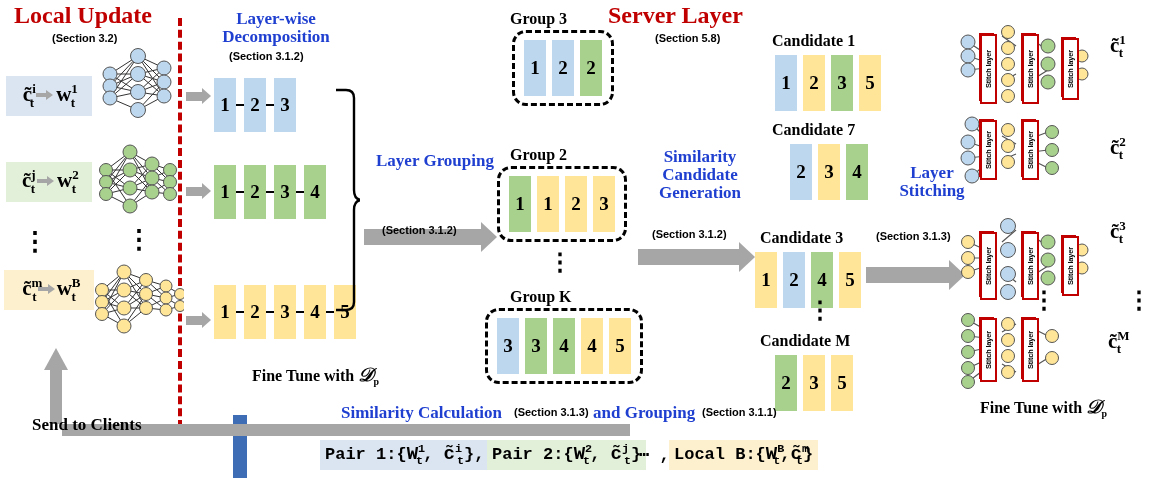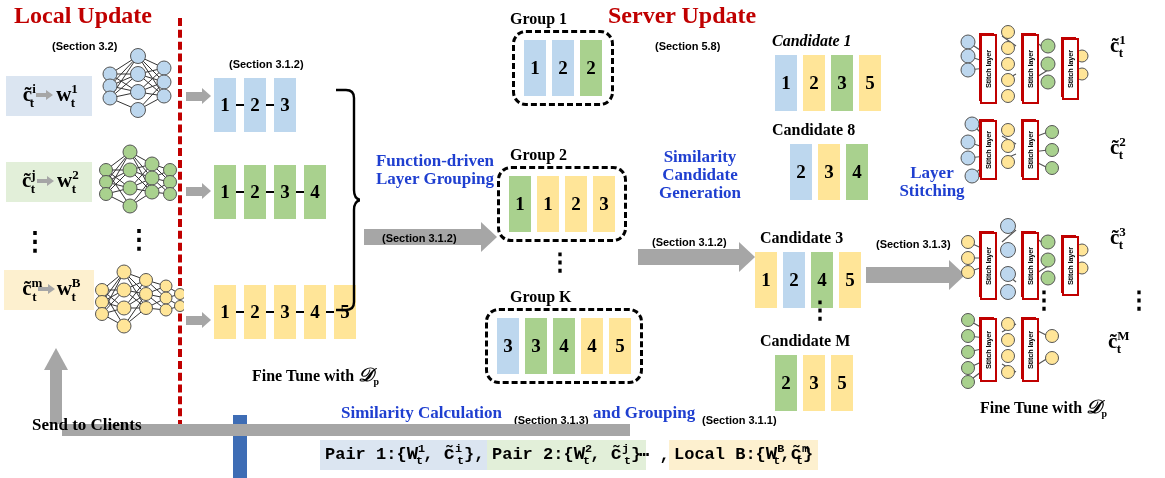--- a/index.html
+++ b/index.html
@@ -2,21 +2,21 @@
 <html><head>
 <meta charset="utf-8">
 <style>
   html,body{margin:0;padding:0;background:#fff;}
   body{width:1165px;height:478px;position:relative;overflow:hidden;
        font-family:"Liberation Serif",serif;color:#000;}
   .abs{position:absolute;}
   
   .title-red{color:#c00000;font-weight:bold;font-size:24px;font-family:"Liberation Serif",serif;white-space:nowrap;}
   .title-blue{color:#1f3fd0;font-weight:bold;font-size:17px;line-height:18px;font-family:"Liberation Serif",serif;text-align:center;white-space:nowrap;}
-  .sec{font-family:"Liberation Sans",sans-serif;font-weight:bold;font-size:11px;color:#000;white-space:nowrap;margin-top:8px;}
+  .sec{font-family:"Liberation Sans",sans-serif;font-weight:bold;font-size:11px;color:#000;white-space:nowrap;}
   .grp-label{font-weight:bold;font-size:16px;font-family:"Liberation Serif",serif;white-space:nowrap;}
   .mathlbl{font-family:"Liberation Serif",serif;font-weight:bold;font-size:21px;white-space:nowrap;}
   .blk{font-weight:bold;font-size:16px;font-family:"Liberation Serif",serif;white-space:nowrap;}
   .dots-v{font-weight:bold;font-size:20px;letter-spacing:0;line-height:8px;}
   
   .divider{border-left:4px dashed #c00000;height:410px;}
   
   .clientbox{display:flex;align-items:center;justify-content:center;padding:2px 6px;box-sizing:border-box;}
   .cb-blue{background:#dbe5f1;}
   .cb-green{background:#e2efd9;}
@@ -59,24 +59,26 @@
              writing-mode:vertical-rl;transform:rotate(180deg);white-space:nowrap;letter-spacing:-0.2px;}
   sub{font-size:0.62em;}
   sup{font-size:0.62em;}
 </style>
 </head>
 <body>
 
 <div class="abs title-red" style="left:14px;top:2px;">Local Update</div>
 <div class="abs sec" style="left:52px;top:32px;">(Section 3.2)</div>
 
-<div class="abs title-red" style="left:608px;top:2px;">Server Update</div>
+<div class="abs title-red" style="left:608px;top:2px;">Server Layer</div>
 <div class="abs sec" style="left:655px;top:32px;">(Section 5.8)</div>
 
 <div class="abs title-blue" style="left:211px;top:10px;width:130px;">
+  <div>Layer-wise</div>
+  <div>Decomposition</div>
 </div>
 <div class="abs sec" style="left:229px;top:50px;">(Section 3.1.2)</div>
 
 <div class="abs divider" style="left:178px;top:18px;"></div>
 
 <div class="abs clientbox cb-blue" style="left:6px;top:76px;width:86px;height:40px;">
   <span class="mathlbl">c̃<sup>i</sup><sub style="margin-left:-6px">t</sub></span>
   <span style="display:inline-block;width:18px;margin:0 2px;">
     <svg width="18" height="12" viewBox="0 0 18 12">
         <path d="M0 4h10V1l7 5-7 5V8H0z" fill="#a6a6a6"></path>
@@ -212,27 +214,26 @@
   <div class="bar y">5</div>
 </div>
 
 <div class="abs" style="left:334px;top:88px;">
 <svg width="26" height="226" viewBox="0 0 26 226">
   <path d="M2 2 h10 q8 0 8 8 v92 q0 10 8 10 q-8 0 -8 10 v92 q0 8 -8 8 h-10" fill="none" stroke="#000" stroke-width="2.4"></path>
 </svg>
 </div>
 
 <div class="abs title-blue" style="left:360px;top:152px;width:150px;">
-  <div>Function-driven</div>
   <div>Layer Grouping</div>
 </div>
 <div class="abs garrow" style="left:364px;top:202px;width:118px;"></div>
 <div class="abs sec" style="left:382px;top:224px;">(Section 3.1.2)</div>
 
-<div class="abs grp-label" style="left:510px;top:10px;">Group 1</div>
+<div class="abs grp-label" style="left:510px;top:10px;">Group 3</div>
 <div class="abs dashbox" style="left:512px;top:30px;">
   <div class="grprow">
     <div class="gbar b">1</div>
     <div class="gbar b">2</div>
     <div class="gbar g">2</div>
   </div>
 </div>
 
 <div class="abs grp-label" style="left:510px;top:146px;">Group 2</div>
 <div class="abs dashbox" style="left:497px;top:166px;">
@@ -258,29 +259,29 @@
 </div>
 
 <div class="abs title-blue" style="left:642px;top:148px;width:116px;">
   <div>Similarity</div>
   <div>Candidate</div>
   <div>Generation</div>
 </div>
 <div class="abs garrow" style="left:638px;top:206px;width:102px;"></div>
 <div class="abs sec" style="left:652px;top:228px;">(Section 3.1.2)</div>
 
-<div class="abs grp-label" style="left:772px;top:32px;font-style:italic;">Candidate 1</div>
+<div class="abs grp-label" style="left:772px;top:32px;">Candidate 1</div>
 <div class="abs grprow" style="left:775px;top:55px;">
   <div class="gbar b">1</div>
   <div class="gbar y">2</div>
   <div class="gbar g">3</div>
   <div class="gbar y">5</div>
 </div>
 
-<div class="abs grp-label" style="left:772px;top:121px;">Candidate 8</div>
+<div class="abs grp-label" style="left:772px;top:121px;">Candidate 7</div>
 <div class="abs grprow" style="left:790px;top:144px;">
   <div class="gbar b">2</div>
   <div class="gbar y">3</div>
   <div class="gbar g">4</div>
 </div>
 
 <div class="abs grp-label" style="left:760px;top:229px;">Candidate 3</div>
 <div class="abs grprow" style="left:755px;top:252px;">
   <div class="gbar y">1</div>
   <div class="gbar b">2</div>
@@ -421,21 +422,21 @@
 </div>
 <div class="abs stitchbox" style="left:980px;top:232px;width:13px;height:64px;">
   <span class="stitchtxt">Stitch layer</span>
 </div>
 <div class="abs stitchbox" style="left:1022px;top:232px;width:13px;height:64px;">
   <span class="stitchtxt">Stitch layer</span>
 </div>
 <div class="abs stitchbox" style="left:1062px;top:236px;width:13px;height:56px;">
   <span class="stitchtxt">Stitch layer</span>
 </div>
-<div class="abs mathlbl" style="left:1110px;top:224px;">
+<div class="abs mathlbl" style="left:1110px;top:218px;">
   c̃<sup>3</sup><sub style="margin-left:-7px">t</sub>
 </div>
 
 <div class="abs dots-v" style="left:1032px;top:296px;font-size:24px;">⋮</div>
 <div class="abs dots-v" style="left:1127px;top:296px;font-size:24px;">⋮</div>
 
 <div class="abs" style="left:952px;top:306px;">
 <svg width="144" height="90" viewBox="0 0 144 90">
  <g stroke="#555" stroke-width="1.2" fill="none">
   <path d="M16 14 L34 24 M16 30 L34 32 M16 46 L34 42 M16 62 L34 54 M16 76 L34 62 M50 26 L64 18 M50 58 L64 66 M80 22 L96 30 M80 62 L96 52"></path>

